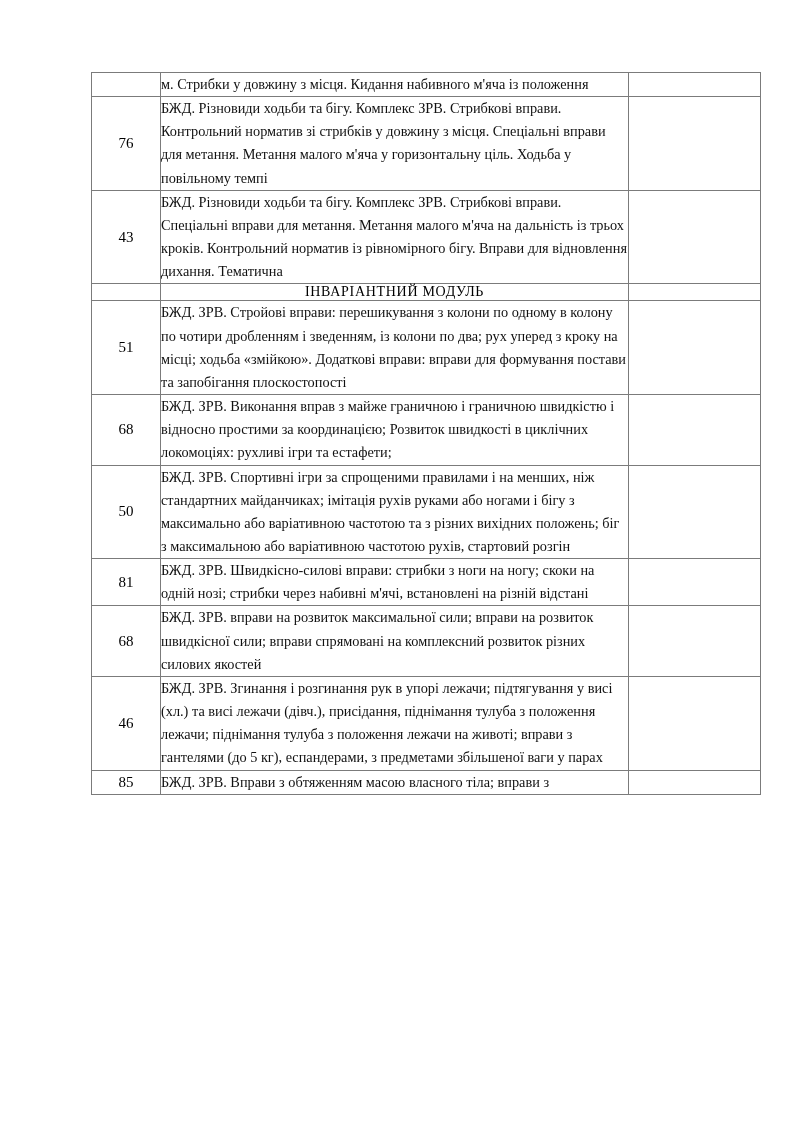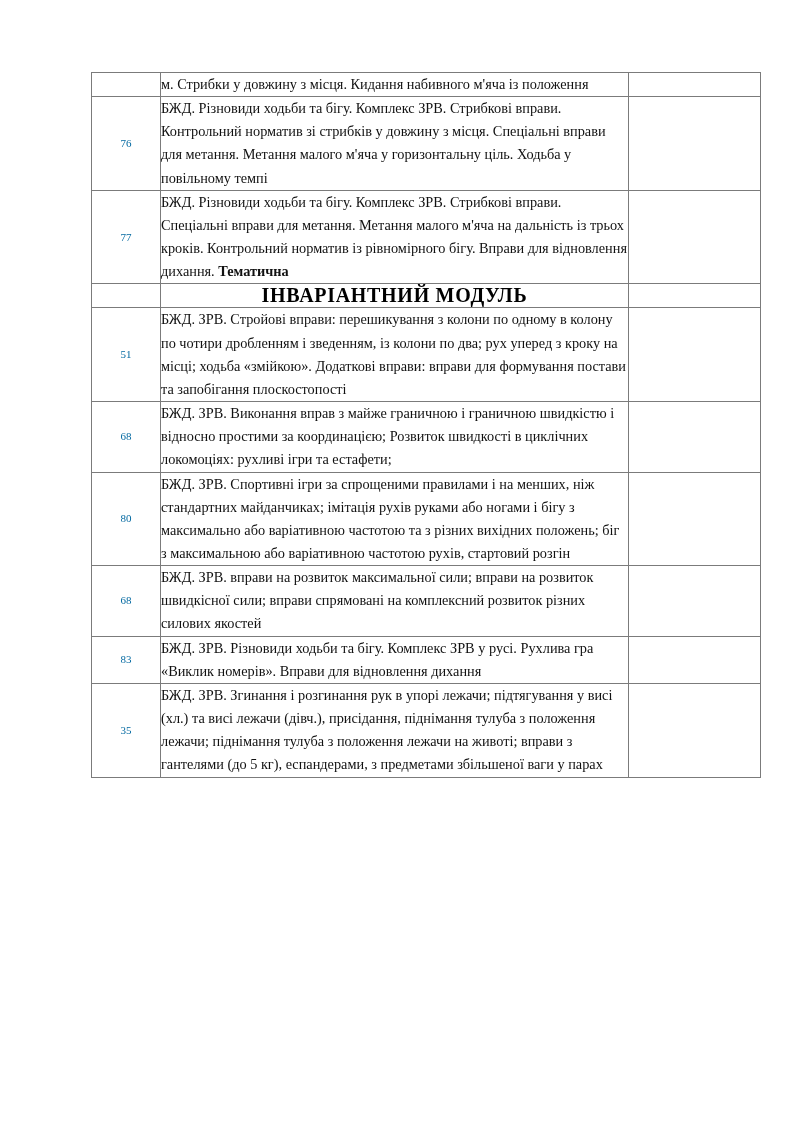--- a/index.html
+++ b/index.html
@@ -40,43 +40,43 @@
   
   .doc-table {
     border: 1.6px solid #1d1d1d;
   }
   .col-num   { width: 69px; }
   .col-body  { width: 468px; }
   .col-note  { width: 132px; }
 
   .num-cell {
     text-align: center;
-    font-size: 11px;
+    font-size: 15px;
     line-height: 1.0;
-    color: #0369a1;
+    color: #000000;
   }
   .body-cell {
     padding: 7px 9px 8px 10px;
     font-size: 14.3px;
     line-height: 1.62;
     text-align: left;
     color: #111111;
   }
   .note-cell {
     padding: 0;
   }
   .module-cell {
     text-align: center;
-    font-weight: bold;
-    font-size: 20px;
+    font-weight: normal;
+    font-size: 14px;
     letter-spacing: 0.7px;
     padding: 13px 4px 15px 4px;
     color: #000000;
   }
-  .bold-tag { font-weight: bold; }
+  .bold-tag { font-weight: normal; }
 </style>
 </head>
 <body>
 
 <div class="page">
   <table class="doc-table">
     <colgroup>
       <col class="col-num">
       <col class="col-body">
       <col class="col-note">
@@ -86,54 +86,59 @@
           <td class="num-cell"></td>
           <td class="body-cell"><span>м. Стрибки у довжину з місця. Кидання набивного м'яча із положення</span></td>
           <td class="note-cell"></td>
         </tr>
         <tr>
           <td class="num-cell">76</td>
           <td class="body-cell"><span>БЖД. Різновиди ходьби та бігу. Комплекс ЗРВ. Стрибкові вправи. Контрольний норматив зі стрибків у довжину з місця. Спеціальні вправи для метання. Метання малого м'яча у горизонтальну ціль. Ходьба у повільному темпі</span></td>
           <td class="note-cell"></td>
         </tr>
         <tr>
-          <td class="num-cell">77</td>
+          <td class="num-cell">43</td>
           <td class="body-cell"><span>БЖД. Різновиди ходьби та бігу. Комплекс ЗРВ. Стрибкові вправи. Спеціальні вправи для метання. Метання малого м'яча на дальність із трьох кроків. Контрольний норматив із рівномірного бігу. Вправи для відновлення дихання. </span><span class="bold-tag">Тематична</span></td>
           <td class="note-cell"></td>
         </tr>
         <tr>
           <td class="num-cell"></td>
           <td class="module-cell">ІНВАРІАНТНИЙ МОДУЛЬ</td>
           <td class="note-cell"></td>
         </tr>
         <tr>
           <td class="num-cell">51</td>
           <td class="body-cell"><span>БЖД. ЗРВ. Стройові вправи: перешикування з колони по одному в колону по чотири дробленням і зведенням, із колони по два; рух уперед з кроку на місці; ходьба «змійкою». Додаткові вправи: вправи для формування постави та запобігання плоскостопості</span></td>
           <td class="note-cell"></td>
         </tr>
         <tr>
           <td class="num-cell">68</td>
           <td class="body-cell"><span>БЖД. ЗРВ. Виконання вправ з майже граничною і граничною швидкістю і відносно простими за координацією; Розвиток швидкості в циклічних локомоціях: рухливі ігри та естафети;</span></td>
           <td class="note-cell"></td>
         </tr>
         <tr>
-          <td class="num-cell">80</td>
+          <td class="num-cell">50</td>
           <td class="body-cell"><span>БЖД. ЗРВ. Спортивні ігри за спрощеними правилами і на менших, ніж стандартних майданчиках; імітація рухів руками або ногами і бігу з максимально або варіативною частотою та з різних вихідних положень; біг з максимальною або варіативною частотою рухів, стартовий розгін</span></td>
+          <td class="note-cell"></td>
+        </tr>
+        <tr>
+          <td class="num-cell">81</td>
+          <td class="body-cell"><span>БЖД. ЗРВ. Швидкісно-силові вправи: стрибки з ноги на ногу; скоки на одній нозі; стрибки через набивні м'ячі, встановлені на різній відстані</span></td>
           <td class="note-cell"></td>
         </tr>
         <tr>
           <td class="num-cell">68</td>
           <td class="body-cell"><span>БЖД. ЗРВ. вправи на розвиток максимальної сили; вправи на розвиток швидкісної сили; вправи спрямовані на комплексний розвиток різних силових якостей</span></td>
           <td class="note-cell"></td>
         </tr>
         <tr>
-          <td class="num-cell">83</td>
-          <td class="body-cell"><span>БЖД. ЗРВ. Різновиди ходьби та бігу. Комплекс ЗРВ у русі. Рухлива гра «Виклик номерів». Вправи для відновлення дихання</span></td>
+          <td class="num-cell">46</td>
+          <td class="body-cell"><span>БЖД. ЗРВ. Згинання і розгинання рук в упорі лежачи; підтягування у висі (хл.) та висі лежачи (дівч.), присідання, піднімання тулуба з положення лежачи; піднімання тулуба з положення лежачи на животі; вправи з гантелями (до 5 кг), еспандерами, з предметами збільшеної ваги у парах</span></td>
           <td class="note-cell"></td>
         </tr>
         <tr>
-          <td class="num-cell">35</td>
-          <td class="body-cell"><span>БЖД. ЗРВ. Згинання і розгинання рук в упорі лежачи; підтягування у висі (хл.) та висі лежачи (дівч.), присідання, піднімання тулуба з положення лежачи; піднімання тулуба з положення лежачи на животі; вправи з гантелями (до 5 кг), еспандерами, з предметами збільшеної ваги у парах</span></td>
+          <td class="num-cell">85</td>
+          <td class="body-cell"><span>БЖД. ЗРВ. Вправи з обтяженням масою власного тіла; вправи з</span></td>
           <td class="note-cell"></td>
         </tr>
       </tbody>
   </table>
 </div>
 
 </body></html>

